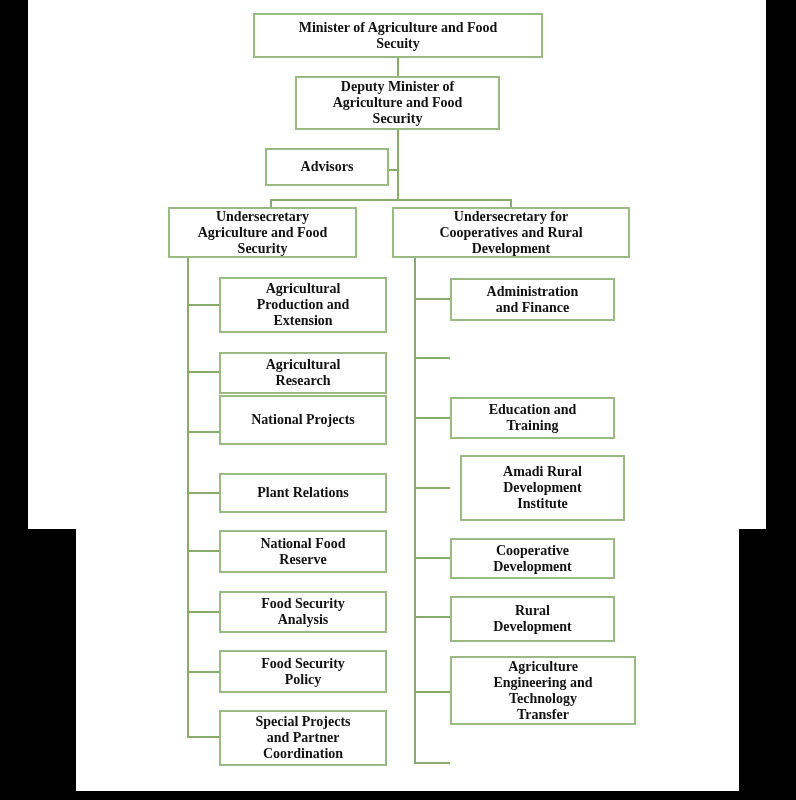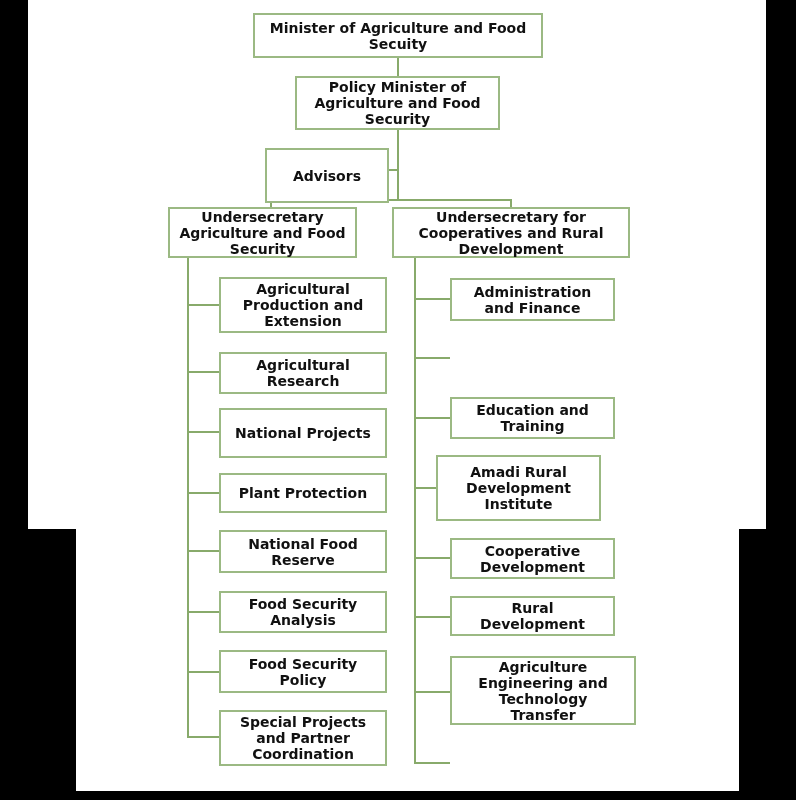--- a/index.html
+++ b/index.html
@@ -17,20 +17,21 @@
     position:absolute;
     box-sizing:border-box;
     background:#ffffff;
     border:2px solid var(--box-border,#9bb983);
     display:flex;align-items:center;justify-content:center;
     text-align:center;
     font-weight:bold;
     font-size:14px;line-height:16px;
     color:var(--text,#111111);
     white-space:pre-line;
+    font-family:Liberation Serif, serif;
   }
   
   .edge{position:absolute;background:var(--connector,#88aa6b);}
 </style>
 </head>
 <body>
 
 <div id="canvas">
 
   <div class="frame" style="left:0;top:0;width:28px;height:529px"></div>
@@ -61,57 +62,57 @@
   <div class="edge" style="left:414px;top:357px;width:36px;height:2px"></div>
   <div class="edge" style="left:414px;top:417px;width:36px;height:2px"></div>
   <div class="edge" style="left:414px;top:487px;width:36px;height:2px"></div>
   <div class="edge" style="left:414px;top:557px;width:36px;height:2px"></div>
   <div class="edge" style="left:414px;top:616px;width:36px;height:2px"></div>
   <div class="edge" style="left:414px;top:691px;width:36px;height:2px"></div>
   <div class="edge" style="left:414px;top:762px;width:36px;height:2px"></div>
 
   <div class="node" style="left:253px;top:13px;width:290px;height:45px">Minister of Agriculture and Food
 Secuity</div>
-  <div class="node" style="left:295px;top:76px;width:205px;height:54px">Policy Minister of
+  <div class="node" style="left:295px;top:76px;width:205px;height:54px">Deputy Minister of
 Agriculture and Food
 Security</div>
-  <div class="node" style="left:265px;top:148px;width:124px;height:55px">Advisors</div>
+  <div class="node" style="left:265px;top:148px;width:124px;height:38px">Advisors</div>
   <div class="node" style="left:168px;top:207px;width:189px;height:51px">Undersecretary
 Agriculture and Food
 Security</div>
   <div class="node" style="left:392px;top:207px;width:238px;height:51px">Undersecretary for
 Cooperatives and Rural
 Development</div>
 
   <div class="node" style="left:219px;top:277px;width:168px;height:56px">Agricultural
 Production and
 Extension</div>
   <div class="node" style="left:219px;top:352px;width:168px;height:42px">Agricultural
 Research</div>
-  <div class="node" style="left:219px;top:408px;width:168px;height:50px">National Projects</div>
-  <div class="node" style="left:219px;top:473px;width:168px;height:40px">Plant Protection</div>
+  <div class="node" style="left:219px;top:395px;width:168px;height:50px">National Projects</div>
+  <div class="node" style="left:219px;top:473px;width:168px;height:40px">Plant Relations</div>
   <div class="node" style="left:219px;top:530px;width:168px;height:43px">National Food
 Reserve</div>
   <div class="node" style="left:219px;top:591px;width:168px;height:42px">Food Security
 Analysis</div>
   <div class="node" style="left:219px;top:650px;width:168px;height:43px">Food Security
 Policy</div>
   <div class="node" style="left:450px;top:278px;width:165px;height:43px">Administration
 and Finance</div>
 
   <div class="node" style="left:219px;top:710px;width:168px;height:56px">Special Projects
 and Partner
 Coordination</div>
   <div class="node" style="left:450px;top:397px;width:165px;height:42px">Education and
 Training</div>
-  <div class="node" style="left:436px;top:455px;width:165px;height:66px">Amadi Rural
+  <div class="node" style="left:460px;top:455px;width:165px;height:66px">Amadi Rural
 Development
 Institute</div>
   <div class="node" style="left:450px;top:538px;width:165px;height:41px">Cooperative
 Development</div>
-  <div class="node" style="left:450px;top:596px;width:165px;height:40px">Rural
+  <div class="node" style="left:450px;top:596px;width:165px;height:46px">Rural
 Development</div>
   <div class="node" style="left:450px;top:656px;width:186px;height:69px">Agriculture
 Engineering and
 Technology
 Transfer</div>
 
 </div>
 
 </body></html>

